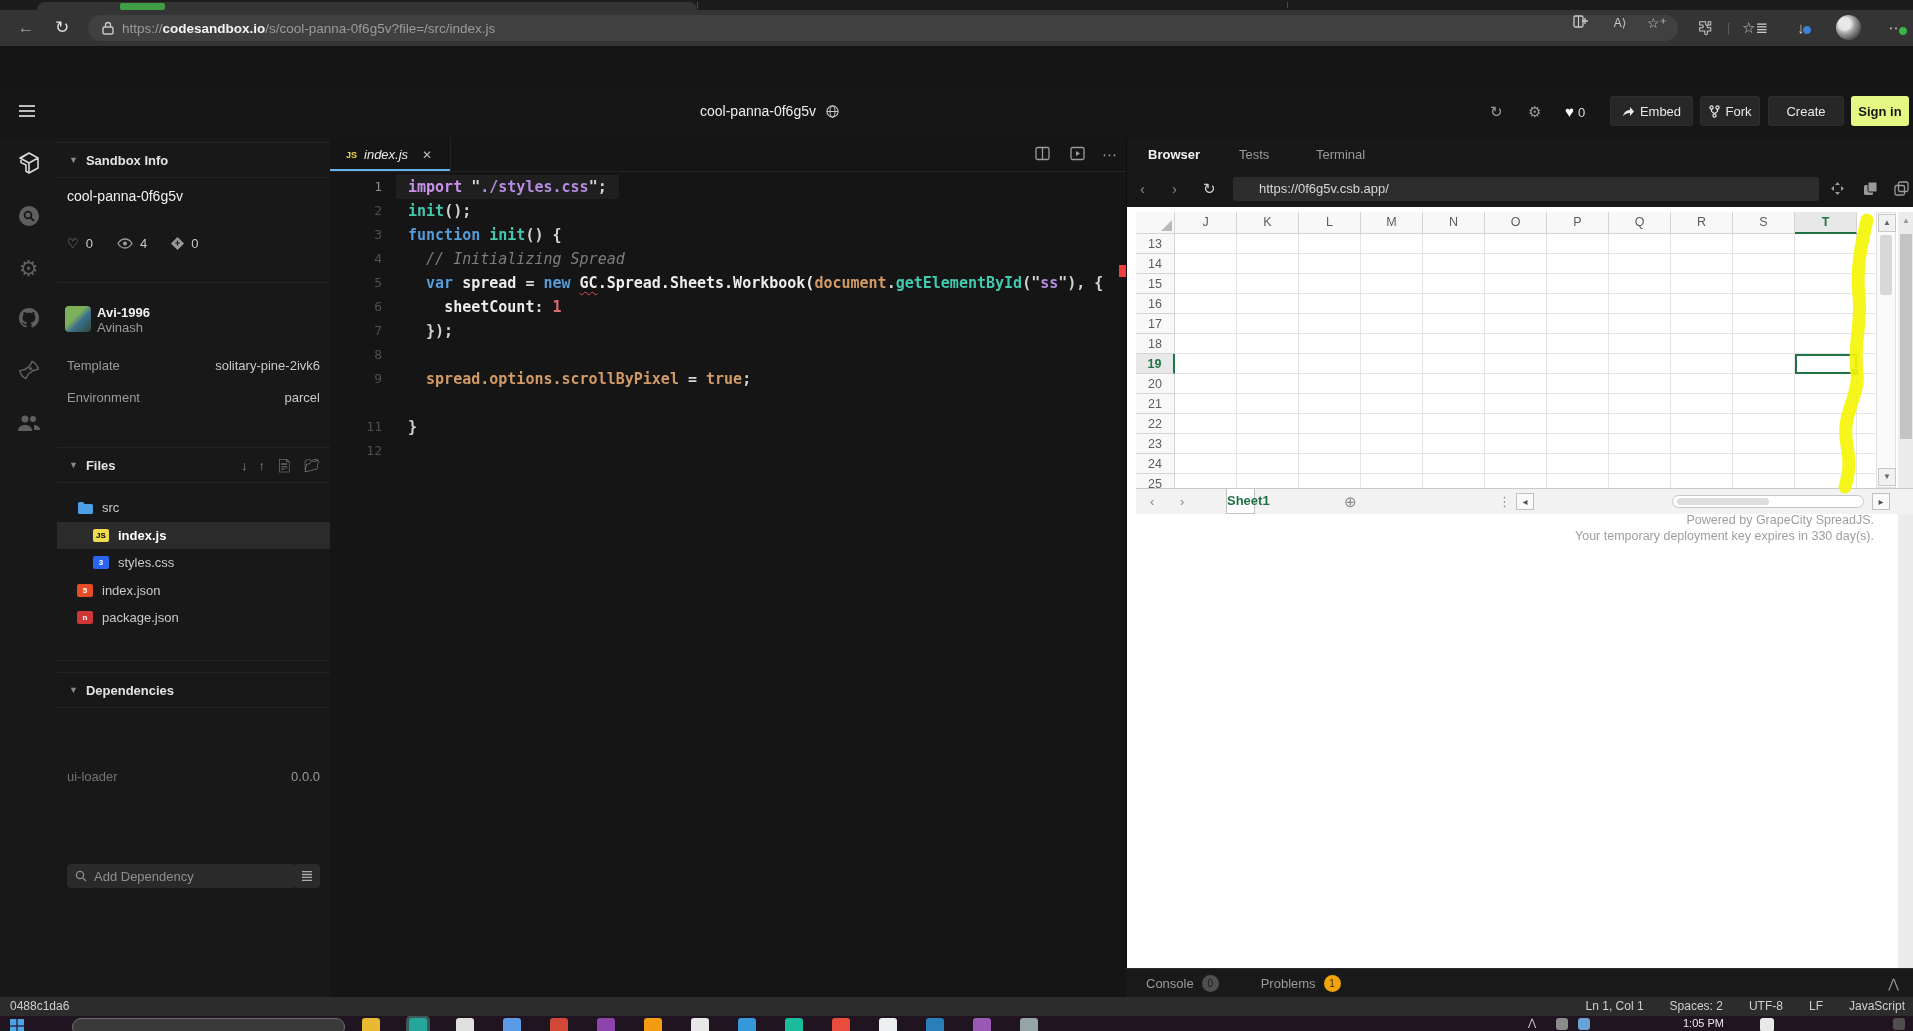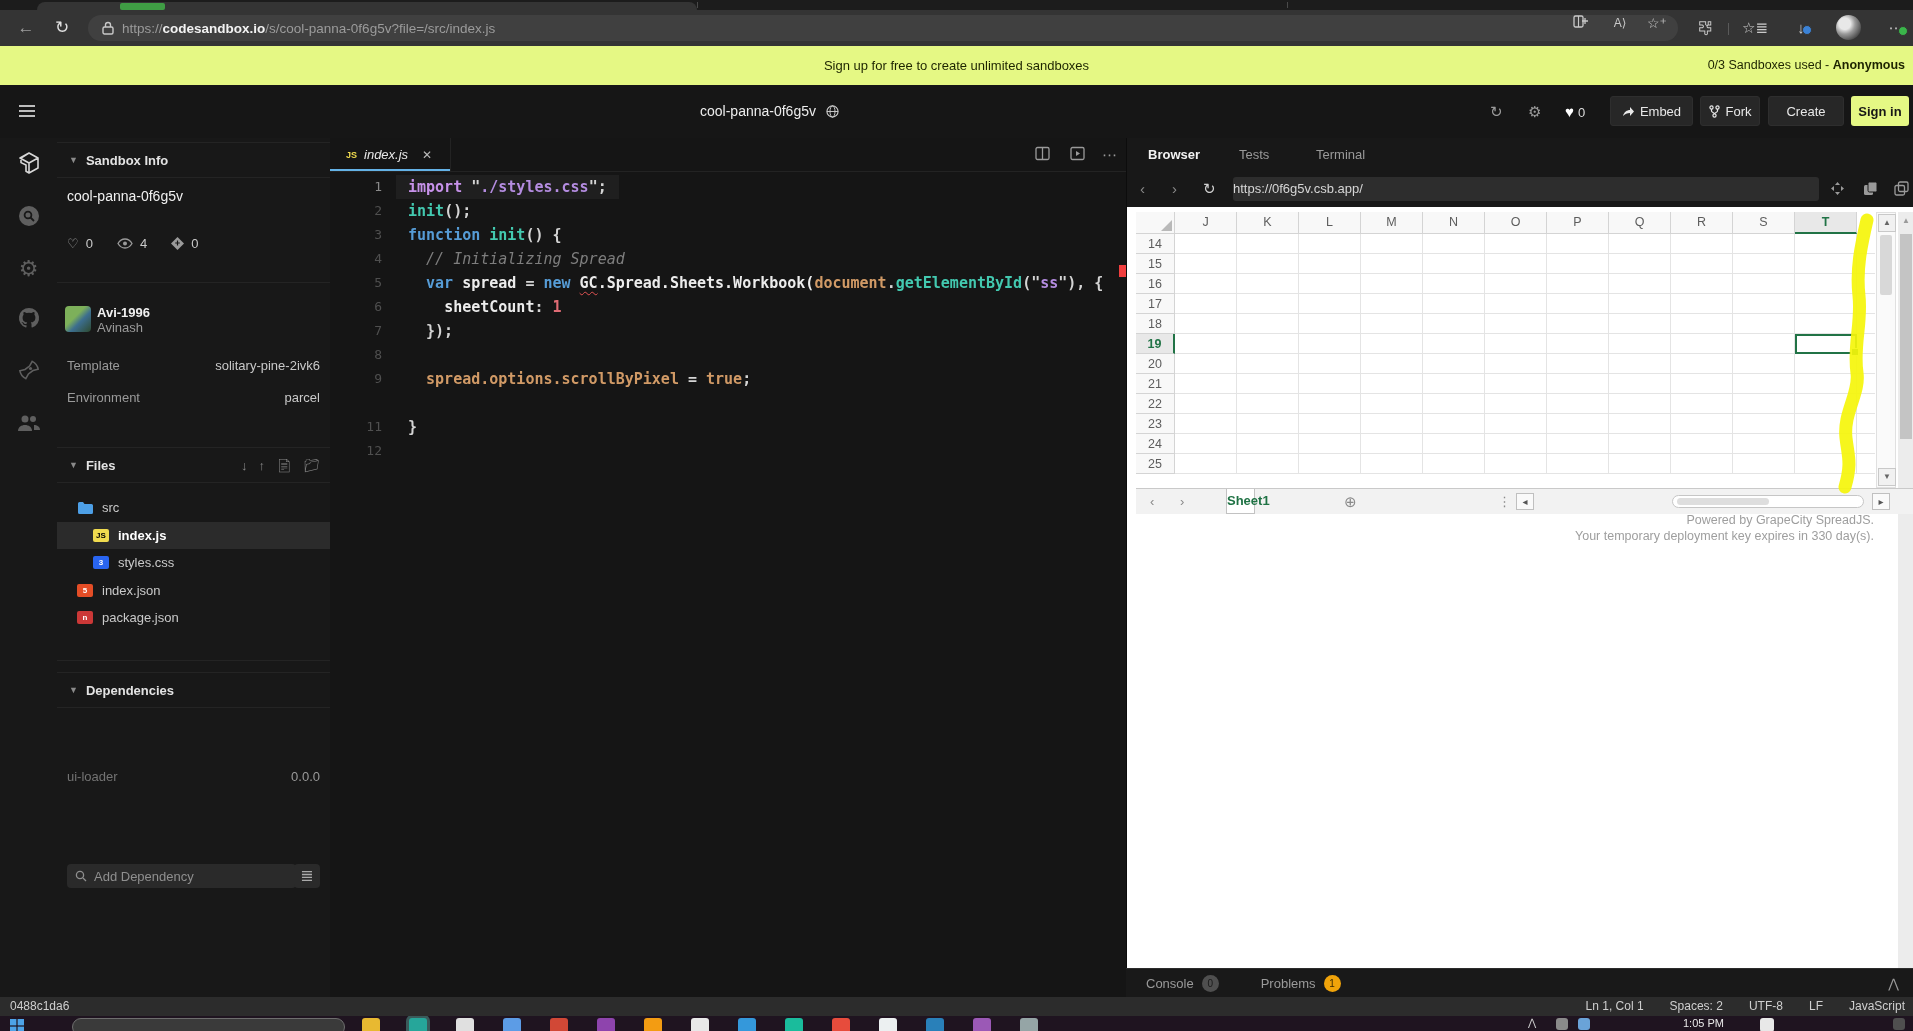--- a/index.html
+++ b/index.html
@@ -76,21 +76,21 @@
   .tk-ob{color:#d19a66}.tk-nm{color:#e06c75}.tk-st{color:#b48ce0}.tk-q{color:#d4d4d4}
   .tk-er{color:#ececec;text-decoration:underline wavy #e05252 1px;text-underline-offset:3px;}
   .ruler-err{left:1119px;top:265px;width:7px;height:12px;background:#f03e3e;}
   
   .preview{left:1126px;top:138px;width:787px;height:859px;background:#181818;border-left:1px solid #0c0c0c;}
   .ptab{position:absolute;top:0;height:33px;line-height:33px;font-size:13px;color:#9a9a9a;cursor:pointer;}
   .ptab.on{color:#f2f2f2;font-weight:600;}
   .pnav{position:absolute;left:0;top:33px;width:787px;height:36px;}
   .pnav-ic{position:absolute;top:0;line-height:36px;color:#8a8a8a;font-size:15px;cursor:pointer;}
   .purl{position:absolute;left:106px;top:6px;width:586px;height:24px;background:#2d2d2d;border-radius:3px;
-    color:#d6d6d6;font-size:13px;line-height:24px;padding-left:0;box-sizing:border-box;cursor:text;}
+    color:#d6d6d6;font-size:13px;line-height:24px;padding-left:26px;box-sizing:border-box;cursor:text;}
   .iframe{position:absolute;left:0;top:69px;width:787px;height:761px;background:#fff;}
   
   .grid{position:absolute;left:9px;top:5px;width:740px;height:276px;overflow:hidden;background:#fff;
     font-size:12.5px;color:#5d5d5d;}
   .g-row{display:flex;}
   .g-cell{box-sizing:border-box;border-right:1px solid #e4e4e4;border-bottom:1px solid #e4e4e4;height:20px;background:#fff;}
   .g-hdr{box-sizing:border-box;background:#f8f8f8;border-right:1px solid #d4d4d4;border-bottom:1px solid #d4d4d4;
     text-align:center;line-height:21px;cursor:pointer;}
   .g-hdr.selc{background:#e8e8e8;color:#217346;font-weight:bold;border-bottom:2px solid #217346;}
   .g-rhdr{box-sizing:border-box;width:39px;background:#f8f8f8;border-right:1px solid #d4d4d4;border-bottom:1px solid #d4d4d4;
@@ -174,24 +174,20 @@
           <path d="M6 2h3v2.2a1.6 1.6 0 1 0 3 0V2h3v4h-2.2a1.6 1.6 0 1 0 0 3H15v4h-4v2.2a1.6 1.6 0 1 1-3 0V13H2V9h2.2a1.6 1.6 0 1 0 0-3H2V2z" fill="none" stroke="#c9c9c9" stroke-width="1.2" transform="translate(0,1) scale(0.85)"></path>
         </svg>
     </div>
     <div class="abs" style="left:1728px;top:13px;width:1px;height:12px;background:#5a5a5a"></div>
     <div class="tb-ic" style="left:1742px;font-size:15px">☆≣</div>
     <div class="tb-ic" style="left:1789px;font-size:15px">↓<span class="badge-dot" style="right:1px;bottom:1px;background:#3b82d6"></span></div>
     <div class="abs avatar-br"></div>
     <div class="tb-ic" style="left:1884px;font-size:15px">⋯<span class="badge-dot" style="right:0;bottom:1px;background:#3ab54a"></span></div>
   </div>
 
-  <div class="abs banner">
-    <div class="abs banner-msg">Sign up for free to create unlimited sandboxes</div>
-    <div class="abs banner-usage"><span>0/3 Sandboxes used - </span><b>Anonymous</b></div>
-  </div>
 
   <div class="abs csb-header">
     <div class="abs burger" style="left:19px;top:17px">
         <span></span>
         <span></span>
         <span></span>
       </div>
     <div class="abs csb-title" style="left:700px">
       <span>cool-panna-0f6g5v</span>
       <svg width="13" height="13" viewBox="0 0 14 14" style="display:inline-block;vertical-align:-2px;margin-left:6px">
@@ -432,20 +428,35 @@
             <div class="g-hdr" style="width: 62px; height: 22px;">M</div>
             <div class="g-hdr" style="width: 62px; height: 22px;">N</div>
             <div class="g-hdr" style="width: 62px; height: 22px;">O</div>
             <div class="g-hdr" style="width: 62px; height: 22px;">P</div>
             <div class="g-hdr" style="width: 62px; height: 22px;">Q</div>
             <div class="g-hdr" style="width: 62px; height: 22px;">R</div>
             <div class="g-hdr" style="width: 62px; height: 22px;">S</div>
             <div class="g-hdr selc" style="width: 62px; height: 22px;">T</div>
           </div>
           <div class="g-row">
+            <div class="g-rhdr">13</div>
+            <div class="g-cell" style="width: 62px;"></div>
+            <div class="g-cell" style="width: 62px;"></div>
+            <div class="g-cell" style="width: 62px;"></div>
+            <div class="g-cell" style="width: 62px;"></div>
+            <div class="g-cell" style="width: 62px;"></div>
+            <div class="g-cell" style="width: 62px;"></div>
+            <div class="g-cell" style="width: 62px;"></div>
+            <div class="g-cell" style="width: 62px;"></div>
+            <div class="g-cell" style="width: 62px;"></div>
+            <div class="g-cell" style="width: 62px;"></div>
+            <div class="g-cell" style="width: 62px;"></div>
+            <div class="g-cell" style="width: 18px; border-right: none;"></div>
+          </div>
+          <div class="g-row">
             <div class="g-rhdr">14</div>
             <div class="g-cell" style="width: 62px;"></div>
             <div class="g-cell" style="width: 62px;"></div>
             <div class="g-cell" style="width: 62px;"></div>
             <div class="g-cell" style="width: 62px;"></div>
             <div class="g-cell" style="width: 62px;"></div>
             <div class="g-cell" style="width: 62px;"></div>
             <div class="g-cell" style="width: 62px;"></div>
             <div class="g-cell" style="width: 62px;"></div>
             <div class="g-cell" style="width: 62px;"></div>

